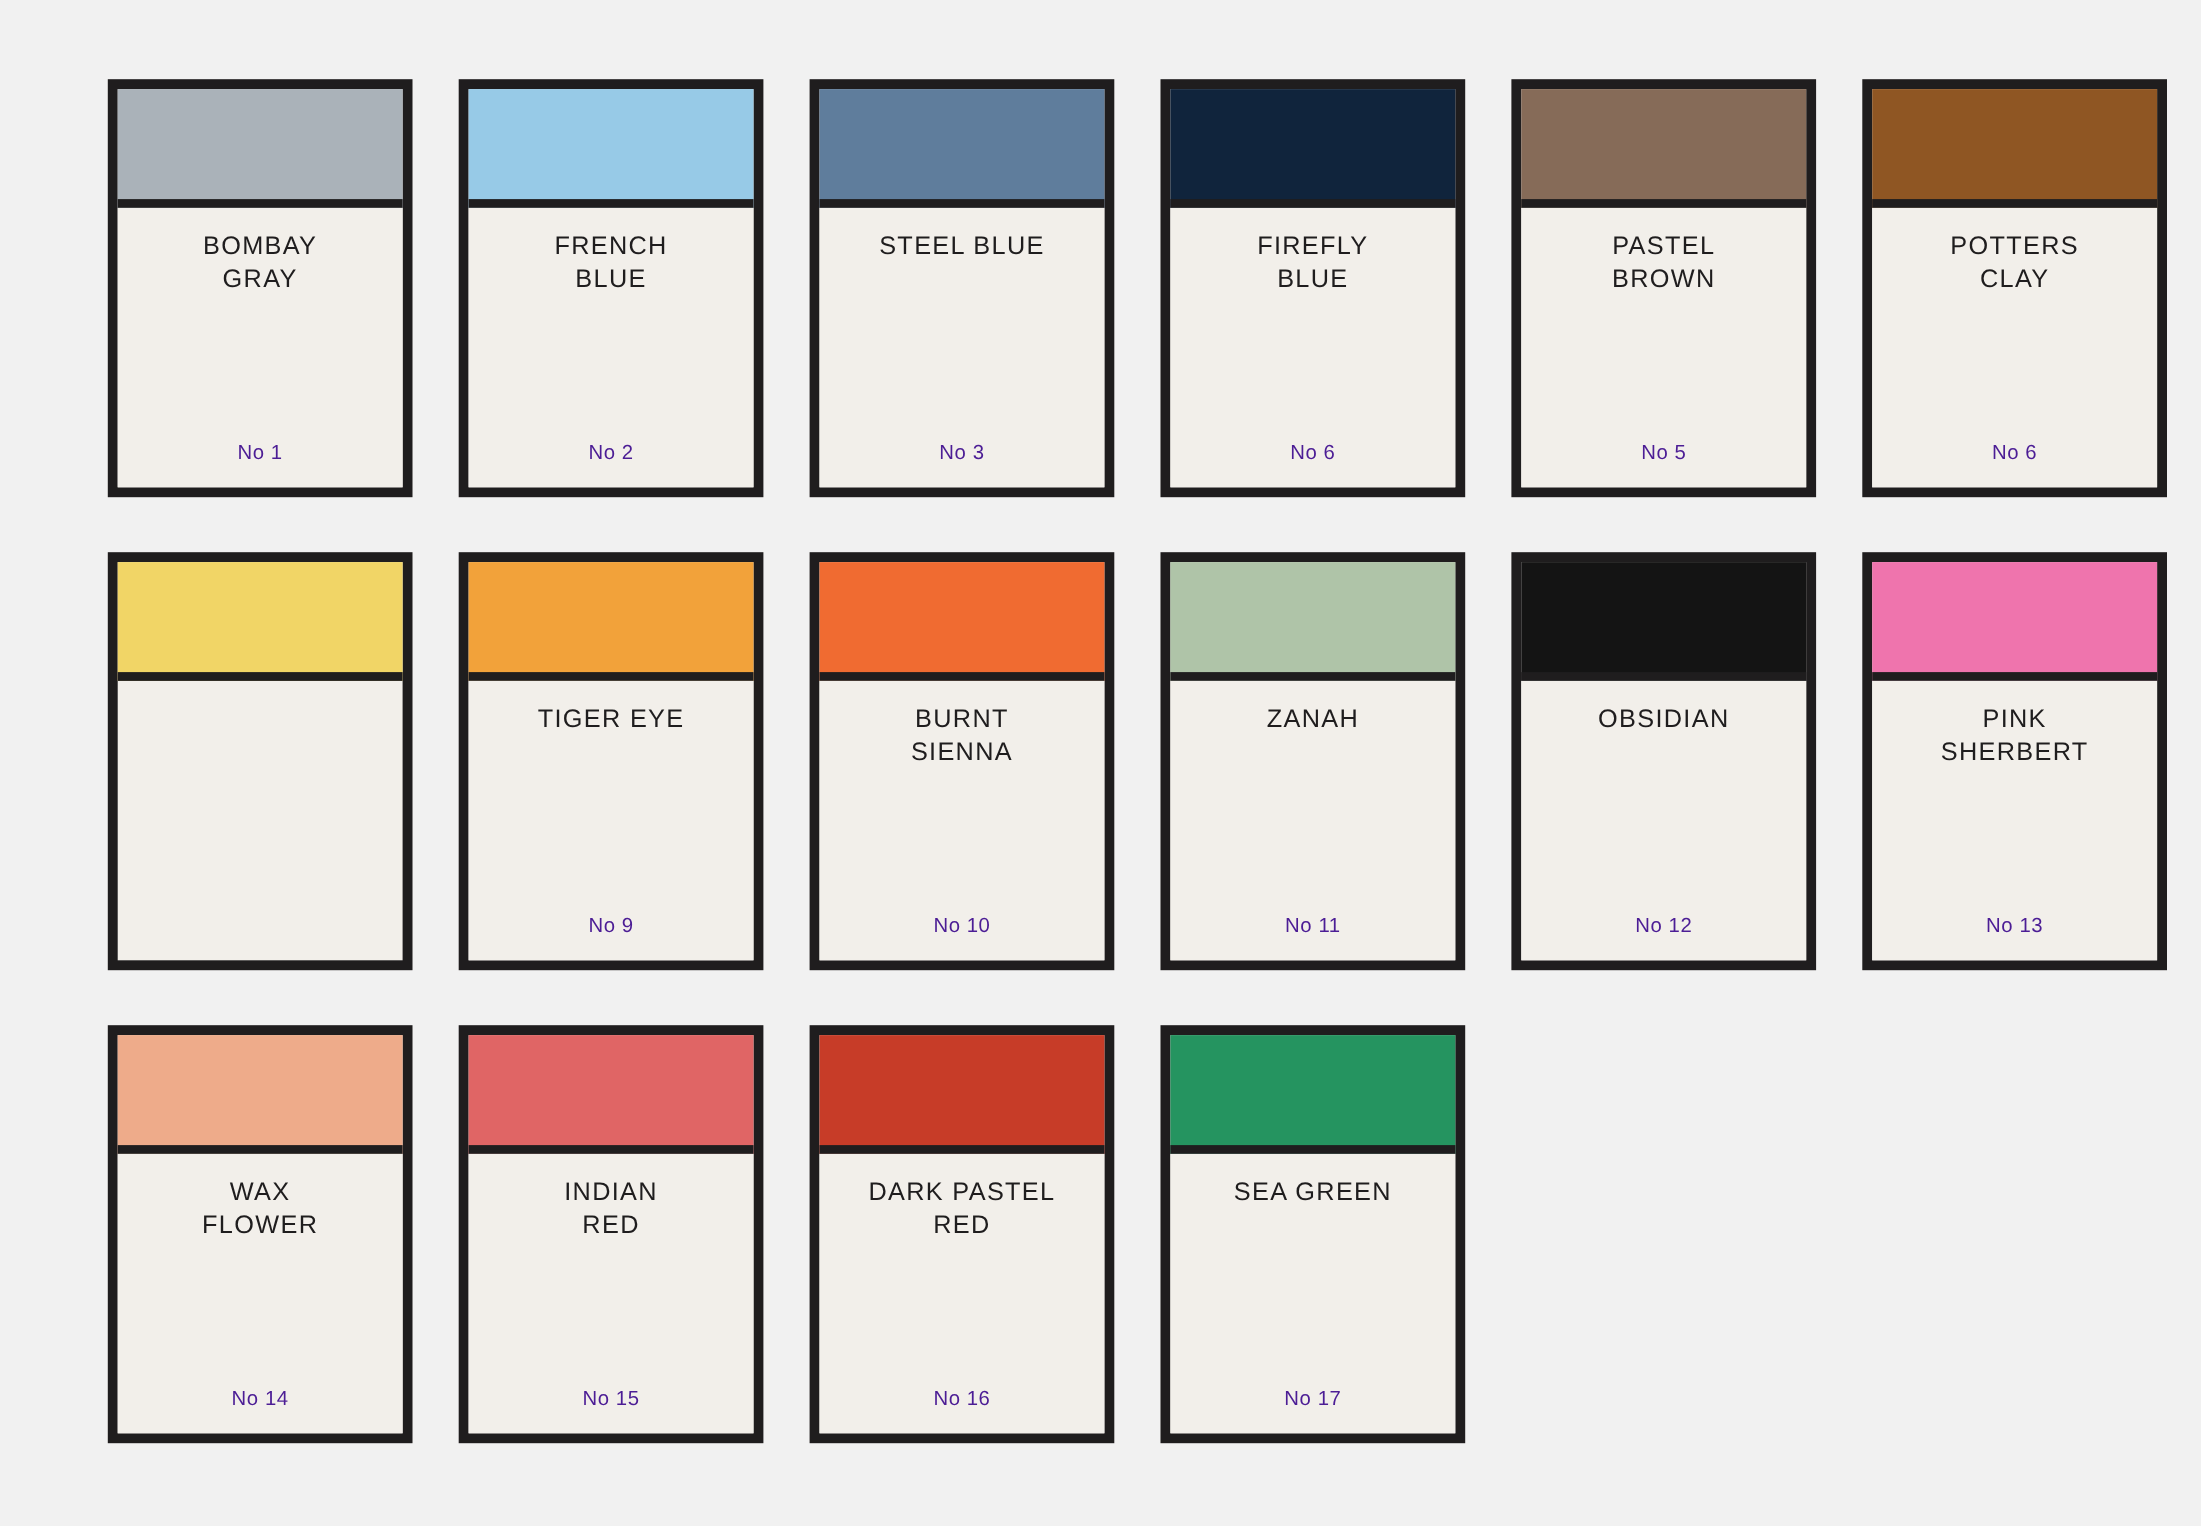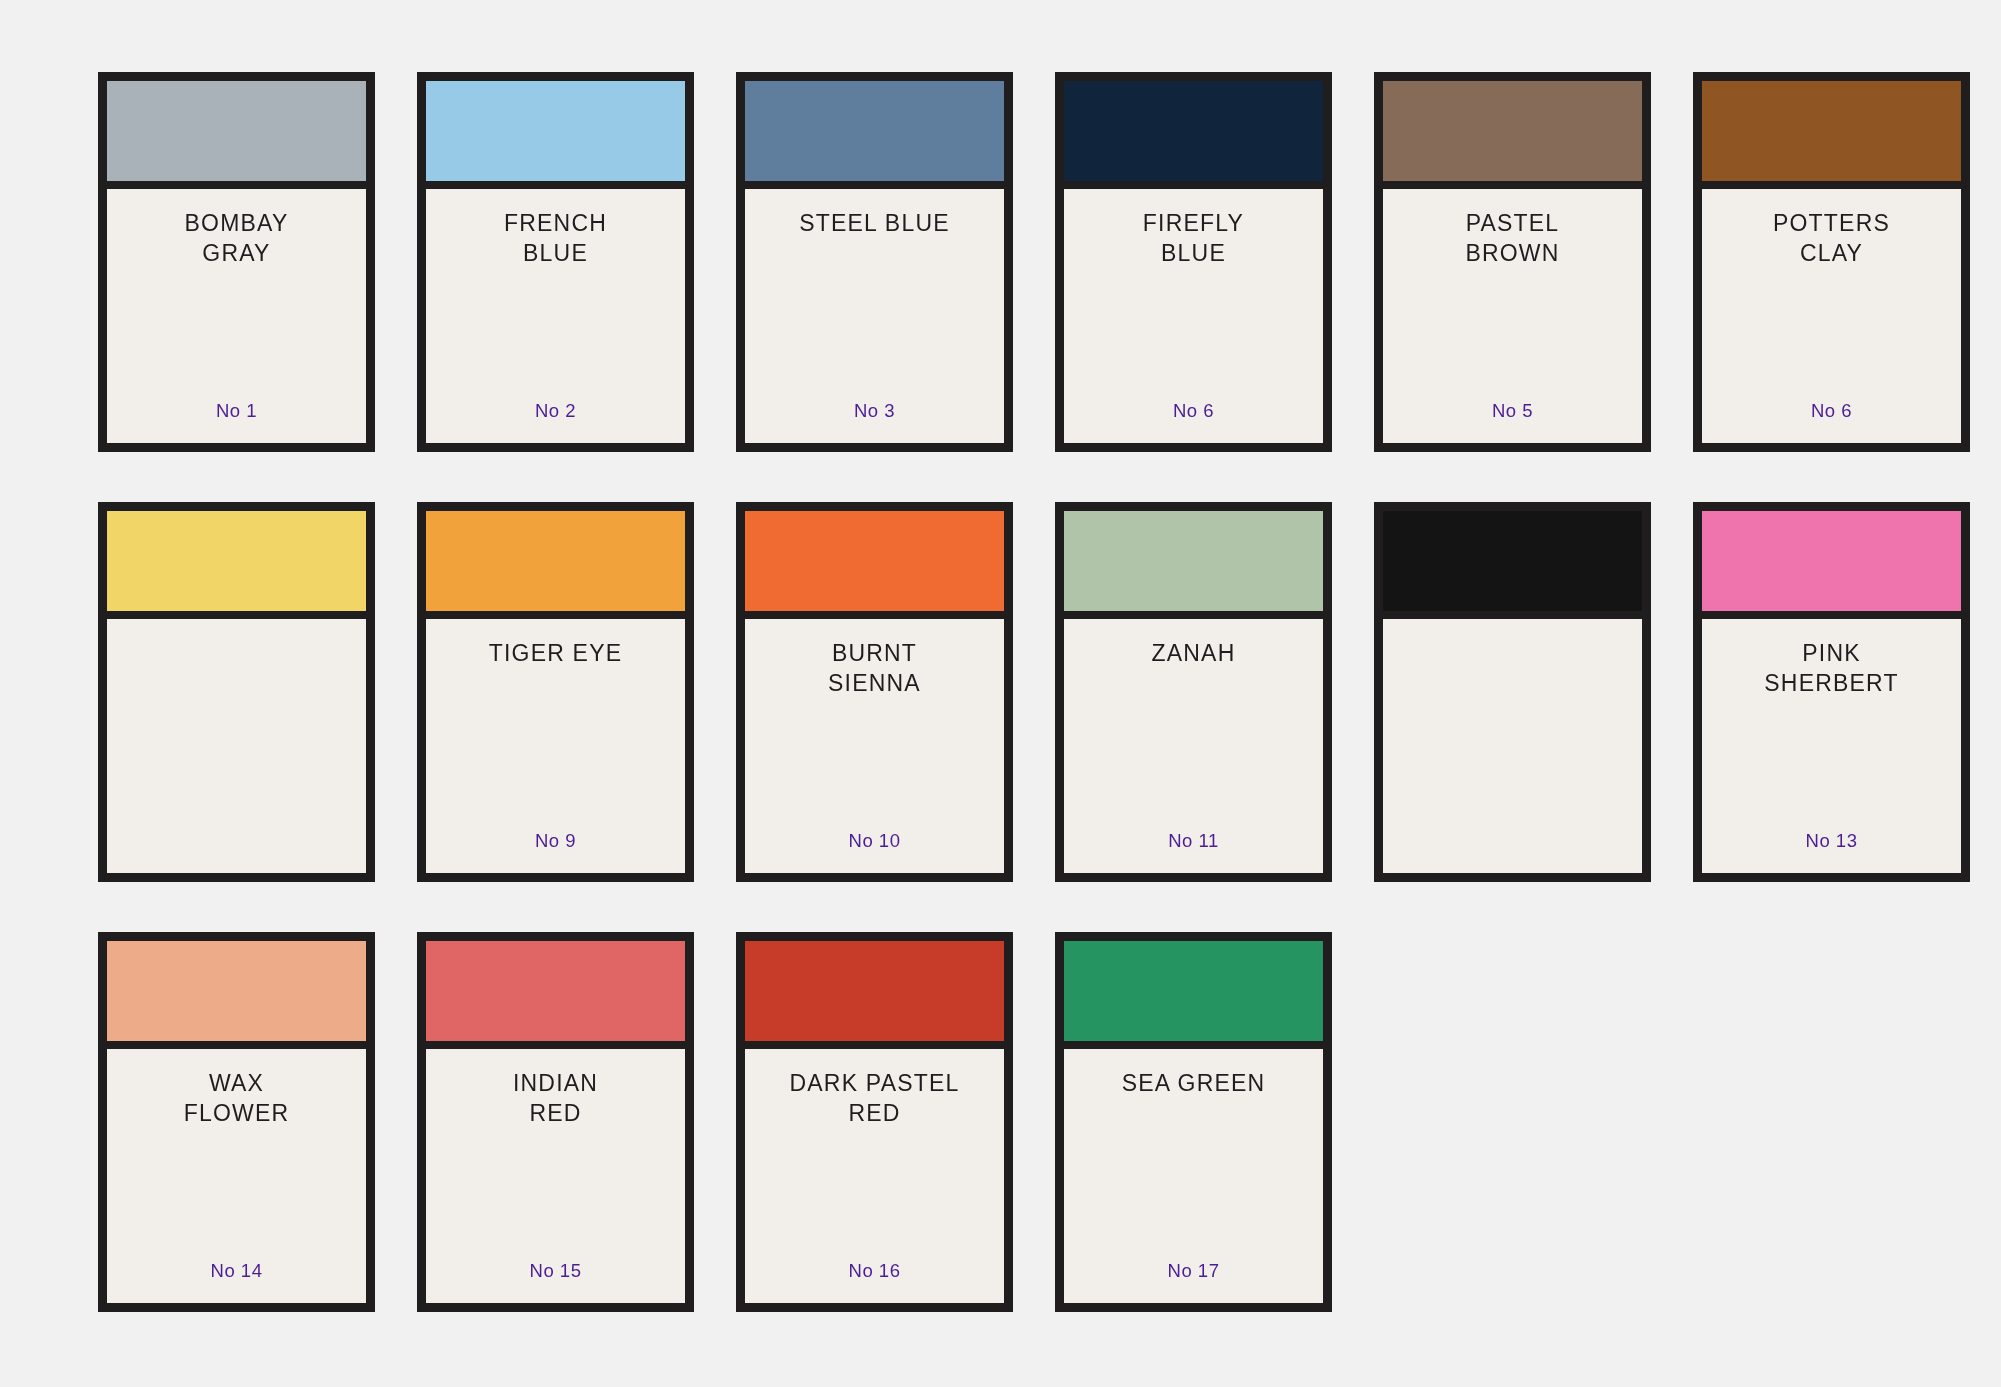--- a/index.html
+++ b/index.html
@@ -147,20 +147,24 @@
     </div>
     <div class="swatch-card">
       <div class="swatch-color" style="background-color: rgb(175, 196, 168);"></div>
       <div class="swatch-body">
         <div class="swatch-name">ZANAH</div>
         <div class="swatch-number">No 11</div>
       </div>
     </div>
     <div class="swatch-card">
       <div class="swatch-color" style="background-color: rgb(20, 20, 20);"></div>
+      <div class="swatch-body">
+        <div class="swatch-name">OBSIDIAN</div>
+        <div class="swatch-number">No 12</div>
+      </div>
     </div>
     <div class="swatch-card">
       <div class="swatch-color" style="background-color: rgb(239, 116, 173);"></div>
       <div class="swatch-body">
         <div class="swatch-name">PINK
 SHERBERT</div>
         <div class="swatch-number">No 13</div>
       </div>
     </div>
     <div class="swatch-card">

